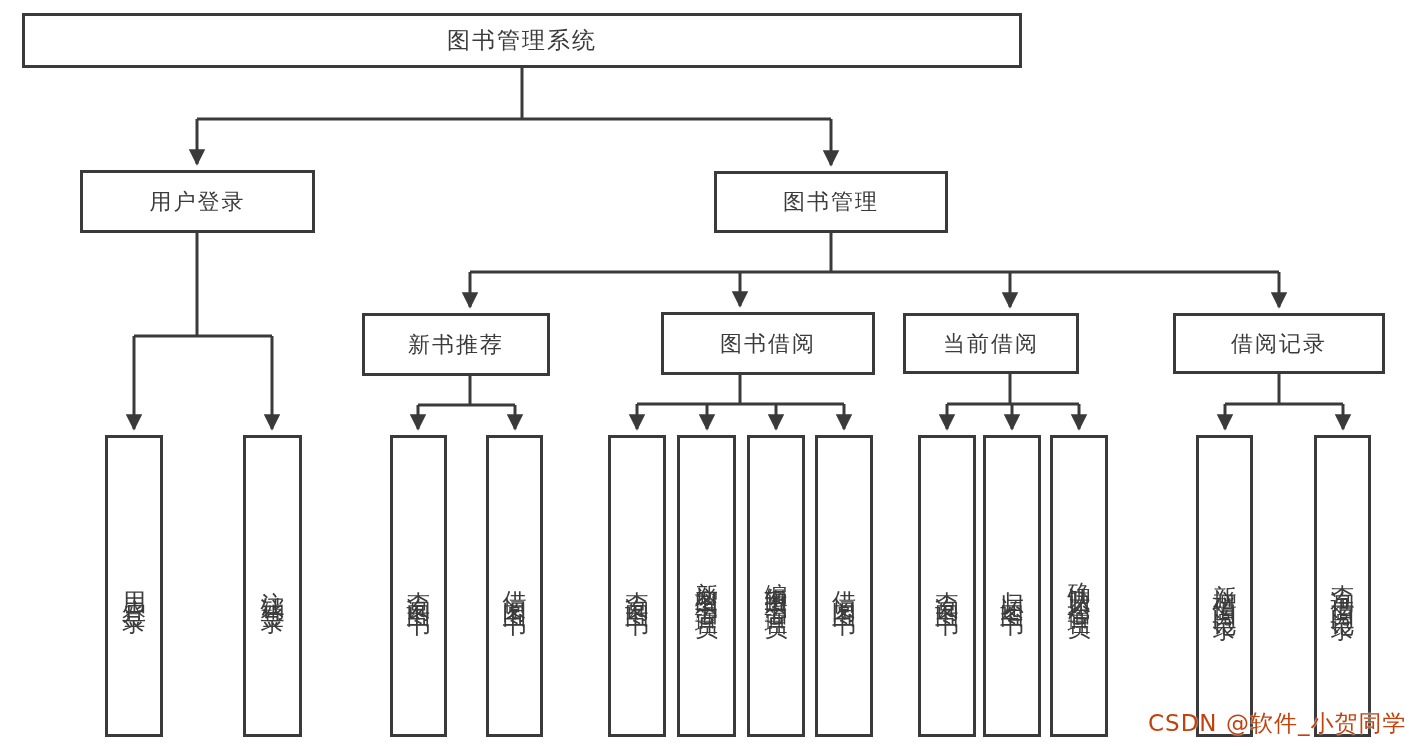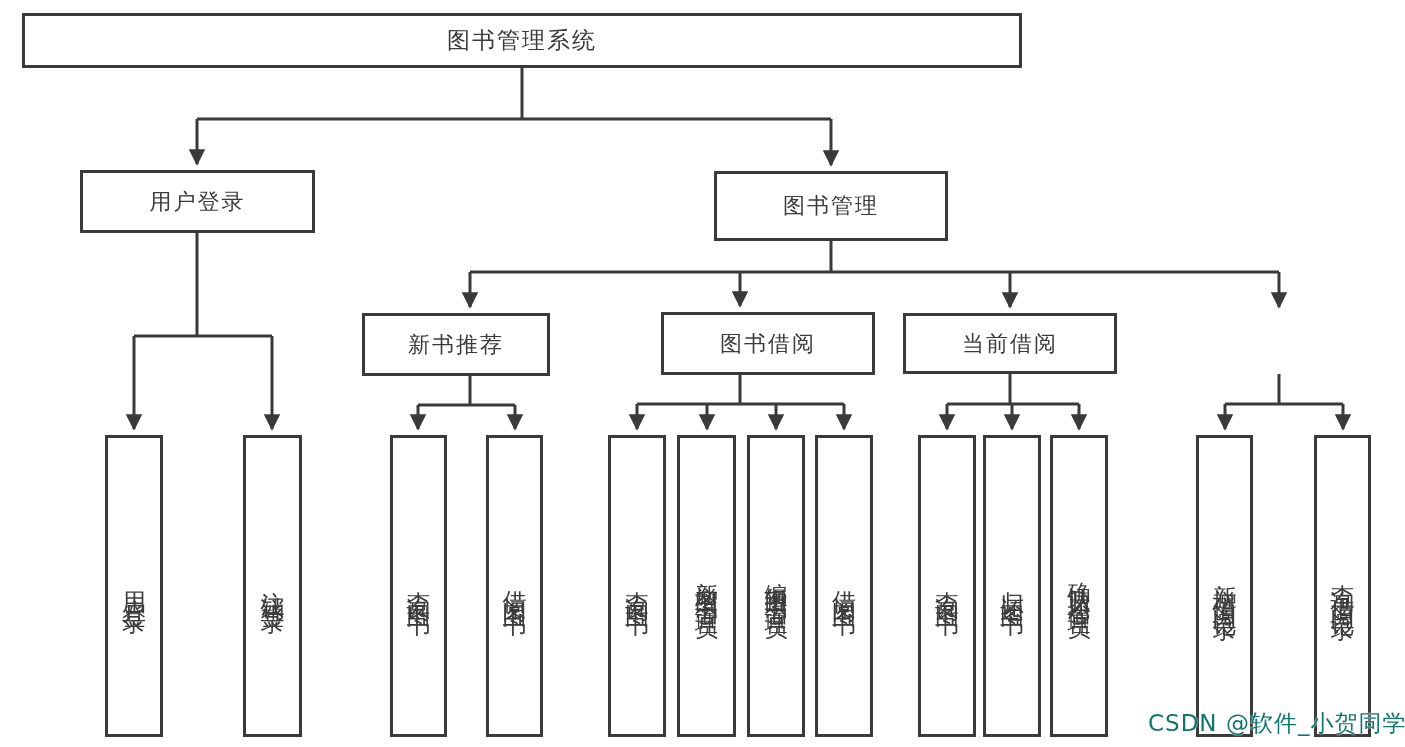--- a/index.html
+++ b/index.html
@@ -59,21 +59,21 @@
   .leaf.long span {
     font-size: 23px;
     letter-spacing: 5px;
   }
   #watermark {
     position: absolute;
     left: 1148px;
     top: 708px;
     width: 257px;
     font-size: 23px;
-    color: #0f766e;
+    color: #c2410c;
     letter-spacing: 1px;
     white-space: nowrap;
     text-shadow: 0 0 2px #ffffff, 0 0 1px #ffffff;
     z-index: 5;
   }
 </style>
 </head>
 <body>
 
 <div id="stage">
@@ -128,32 +128,35 @@
     </g>
   </svg>
 
   <div class="node root" style="left:22px; top:13px; width:1000px; height:55px;">
     <span>图书管理系统</span>
   </div>
 
   <div class="node" style="left:80px; top:170px; width:235px; height:63px;">
     <span>用户登录</span>
   </div>
-  <div class="node" style="left:714px; top:171px; width:234px; height:70px;">
+  <div class="node" style="left:714px; top:171px; width:234px; height:62px;">
     <span>图书管理</span>
   </div>
 
   <div class="node" style="left:362px; top:313px; width:188px; height:63px;">
     <span>新书推荐</span>
   </div>
   <div class="node" style="left:633px; top:312px; width:214px; height:63px;margin-left:28px;">
     <span>图书借阅</span>
   </div>
-  <div class="node" style="left:903px; top:313px; width:214px; height:61px;">
+  <div class="node" style="left:903px; top:313px; width:176px; height:61px;">
     <span>当前借阅</span>
+  </div>
+  <div class="node" style="left:1173px; top:313px; width:212px; height:61px;">
+    <span>借阅记录</span>
   </div>
 
   <div class="leaf" style="left:105px; width:58px;">
     <span>用户登录</span>
   </div>
   <div class="leaf" style="left:243px; width:59px;">
     <span>注销登录</span>
   </div>
 
   <div class="leaf" style="left:390px; width:57px;">

